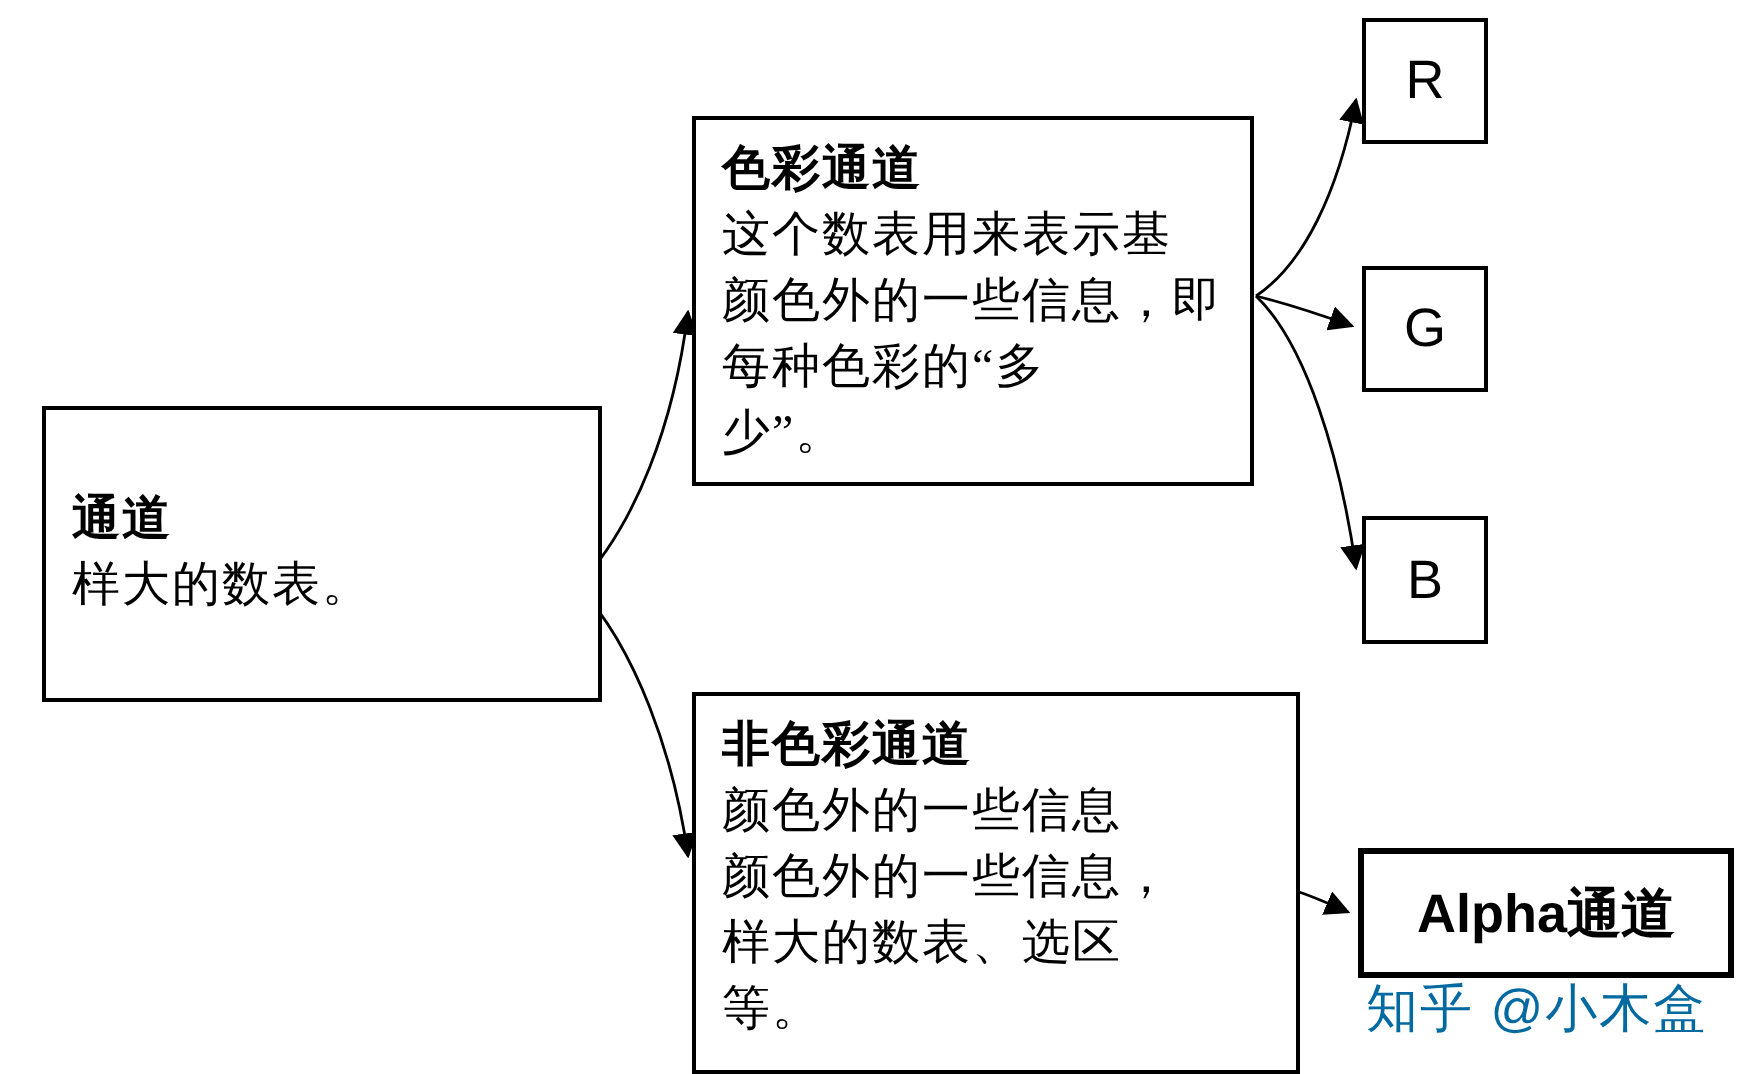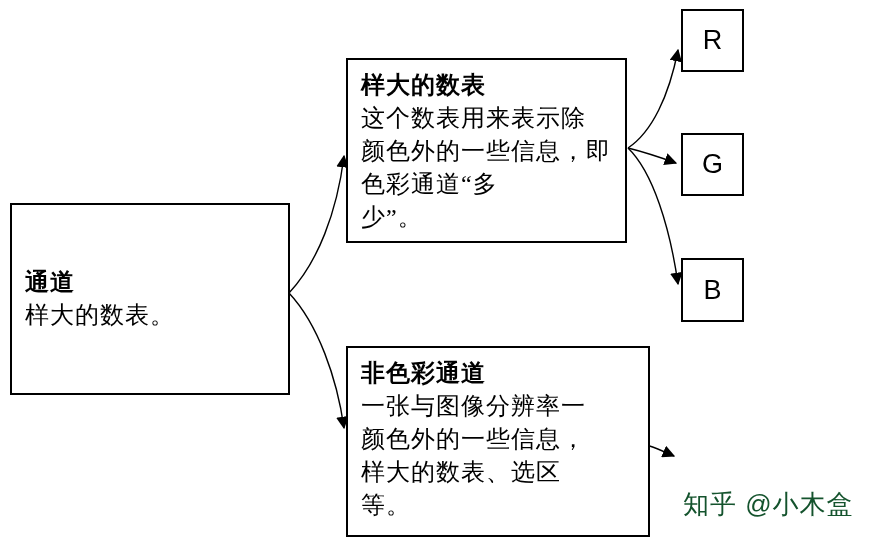--- a/index.html
+++ b/index.html
@@ -38,35 +38,35 @@
     justify-content: center;
   }
   .leafbox {
     display: flex;
     align-items: center;
     justify-content: center;
     font-family: "Liberation Sans", sans-serif;
     font-size: 27px;
   }
   .leafbox.bold { font-weight: bold; font-size: 27px; }
-  #root-box     { left: 10px;  top: 203px; width: 280px; height: 192px; }
+  #root-box     { left: 21px;  top: 203px; width: 280px; height: 148px; }
   #color-box    { left: 346px; top: 58px;  width: 281px; height: 185px; }
   #noncolor-box { left: 346px; top: 346px; width: 304px; height: 191px; }
   #r-box        { left: 681px; top: 9px;   width: 63px;  height: 63px; }
   #g-box        { left: 681px; top: 133px; width: 63px;  height: 63px; }
   #b-box        { left: 681px; top: 258px; width: 63px;  height: 64px; }
   #alpha-box    { left: 679px; top: 424px; width: 188px; height: 65px; border-width: 3px; }
   .watermark {
     position: absolute;
     left: 683px;
     top: 487px;
     z-index: 2;
     font-family: "Liberation Sans", sans-serif;
     font-size: 26px;
-    color: #14532d;
+    color: #0369a1;
     letter-spacing: 1px;
     white-space: nowrap;
   }
 </style>
 </head>
 <body>
 
 <div class="canvas">
 
   <svg class="arrow-layer" viewBox="0 0 871 537" xmlns="http://www.w3.org/2000/svg">
@@ -82,43 +82,46 @@
     <path d="M 628,148 C 653,172 670,228 678,284" fill="none" stroke="#000000" stroke-width="1.4" marker-end="url(#arrowhead)"></path>
     <path d="M 627,441 C 646,443 660,450 674,456" fill="none" stroke="#000000" stroke-width="1.4" marker-end="url(#arrowhead)"></path>
   </svg>
 
   <div class="box textbox center-v" id="root-box">
     <div class="title">通道</div>
     <div>样大的数表。</div>
   </div>
 
   <div class="box textbox" id="color-box">
-    <div class="title">样大的数表</div>
-    <div>这个数表用来表示除</div>
+    <div class="title">色彩通道</div>
+    <div>这个数表用来表示基</div>
     <div>颜色外的一些信息，即</div>
-    <div>色彩通道“多</div>
+    <div>每种色彩的“多</div>
     <div>少”。</div>
   </div>
 
   <div class="box textbox" id="noncolor-box">
     <div class="title">非色彩通道</div>
-    <div>一张与图像分辨率一</div>
+    <div>颜色外的一些信息</div>
     <div>颜色外的一些信息，</div>
     <div>样大的数表、选区</div>
     <div>等。</div>
   </div>
 
   <div class="box leafbox" id="r-box">
     <span>R</span>
   </div>
 
   <div class="box leafbox" id="g-box">
     <span>G</span>
   </div>
 
   <div class="box leafbox" id="b-box">
     <span>B</span>
   </div>
 
+  <div class="box leafbox bold" id="alpha-box">
+    <span>Alpha通道</span>
+  </div>
 
   <div class="watermark">知乎 @小木盒</div>
 
 </div>
 
 </body></html>

